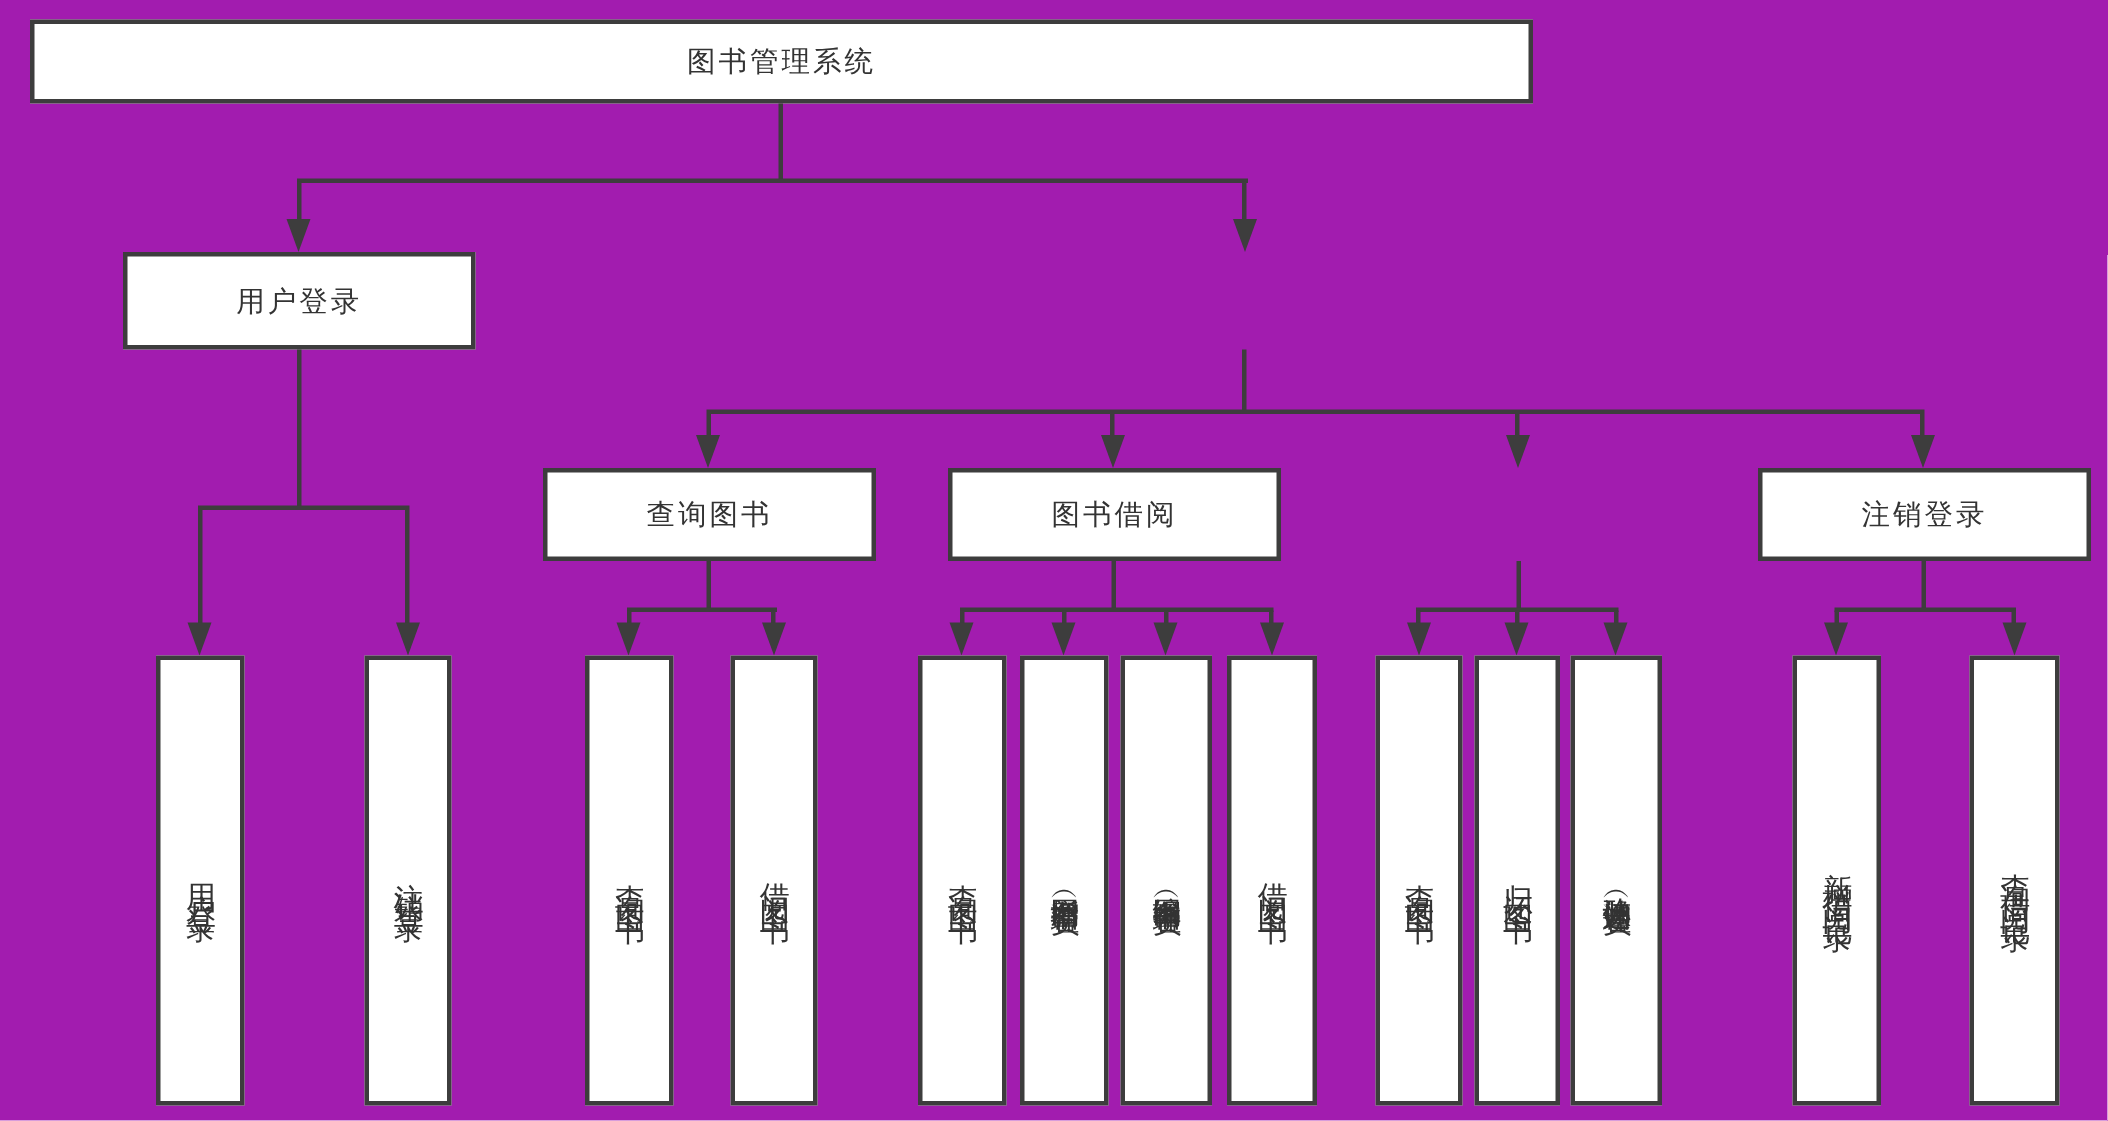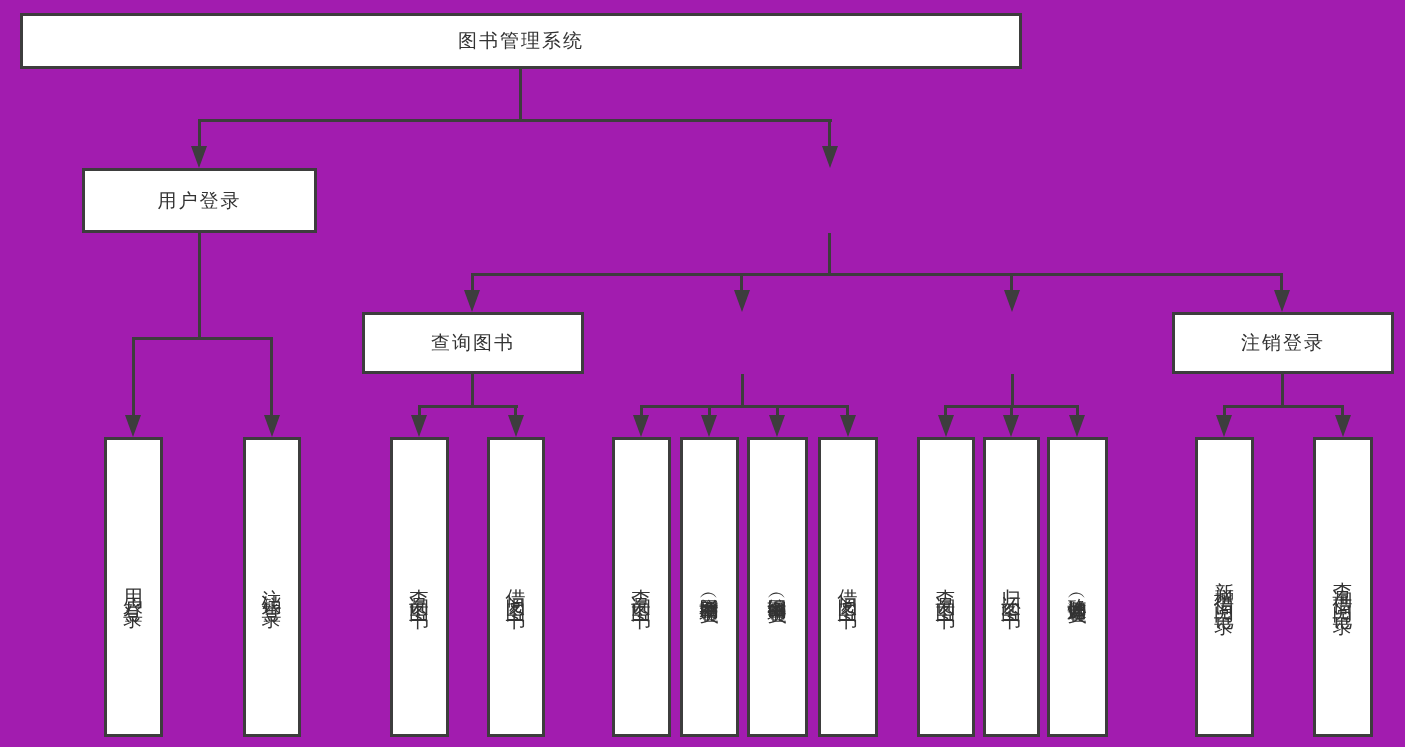--- a/index.html
+++ b/index.html
@@ -62,20 +62,23 @@
   <div class="arrow" style="left:464px;top:290px"></div>
   <div class="vline" style="left:740px;top:276px;height:16px"></div>
   <div class="arrow" style="left:734px;top:290px"></div>
   <div class="vline" style="left:1010px;top:276px;height:16px"></div>
   <div class="arrow" style="left:1004px;top:290px"></div>
   <div class="vline" style="left:1280px;top:276px;height:16px"></div>
   <div class="arrow" style="left:1274px;top:290px"></div>
 
   <div class="box h" style="left:362px;top:312px;width:222px;height:62px">
     <span class="lbl">查询图书</span>
+  </div>
+  <div class="box h" style="left:632px;top:312px;width:222px;height:62px">
+    <span class="lbl">图书借阅</span>
   </div>
   <div class="box h" style="left:1172px;top:312px;width:222px;height:62px">
     <span class="lbl">注销登录</span>
   </div>
 
   <div class="vline" style="left:471px;top:374px;height:33px"></div>
   <div class="hline" style="left:418px;top:405px;width:100px"></div>
   <div class="vline" style="left:418px;top:407px;height:10px"></div>
   <div class="arrow" style="left:411px;top:415px"></div>
   <div class="vline" style="left:514px;top:407px;height:10px"></div>

